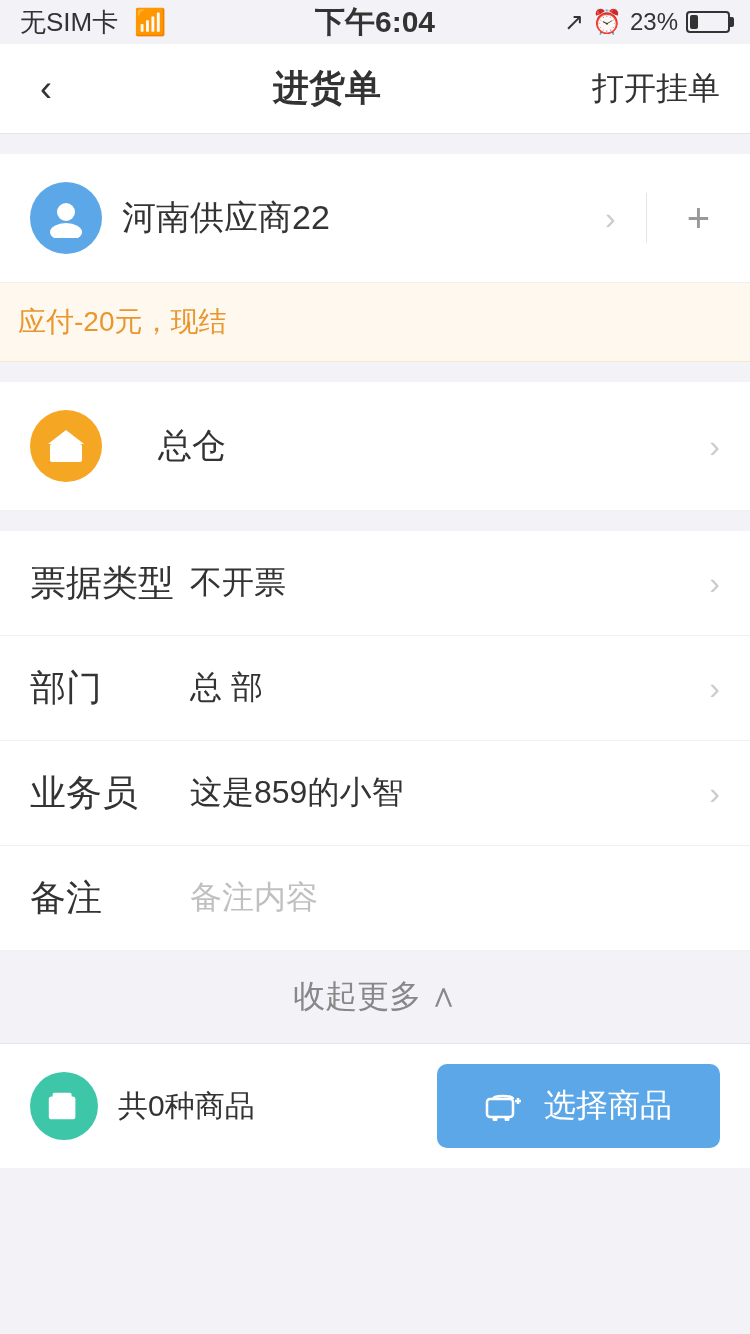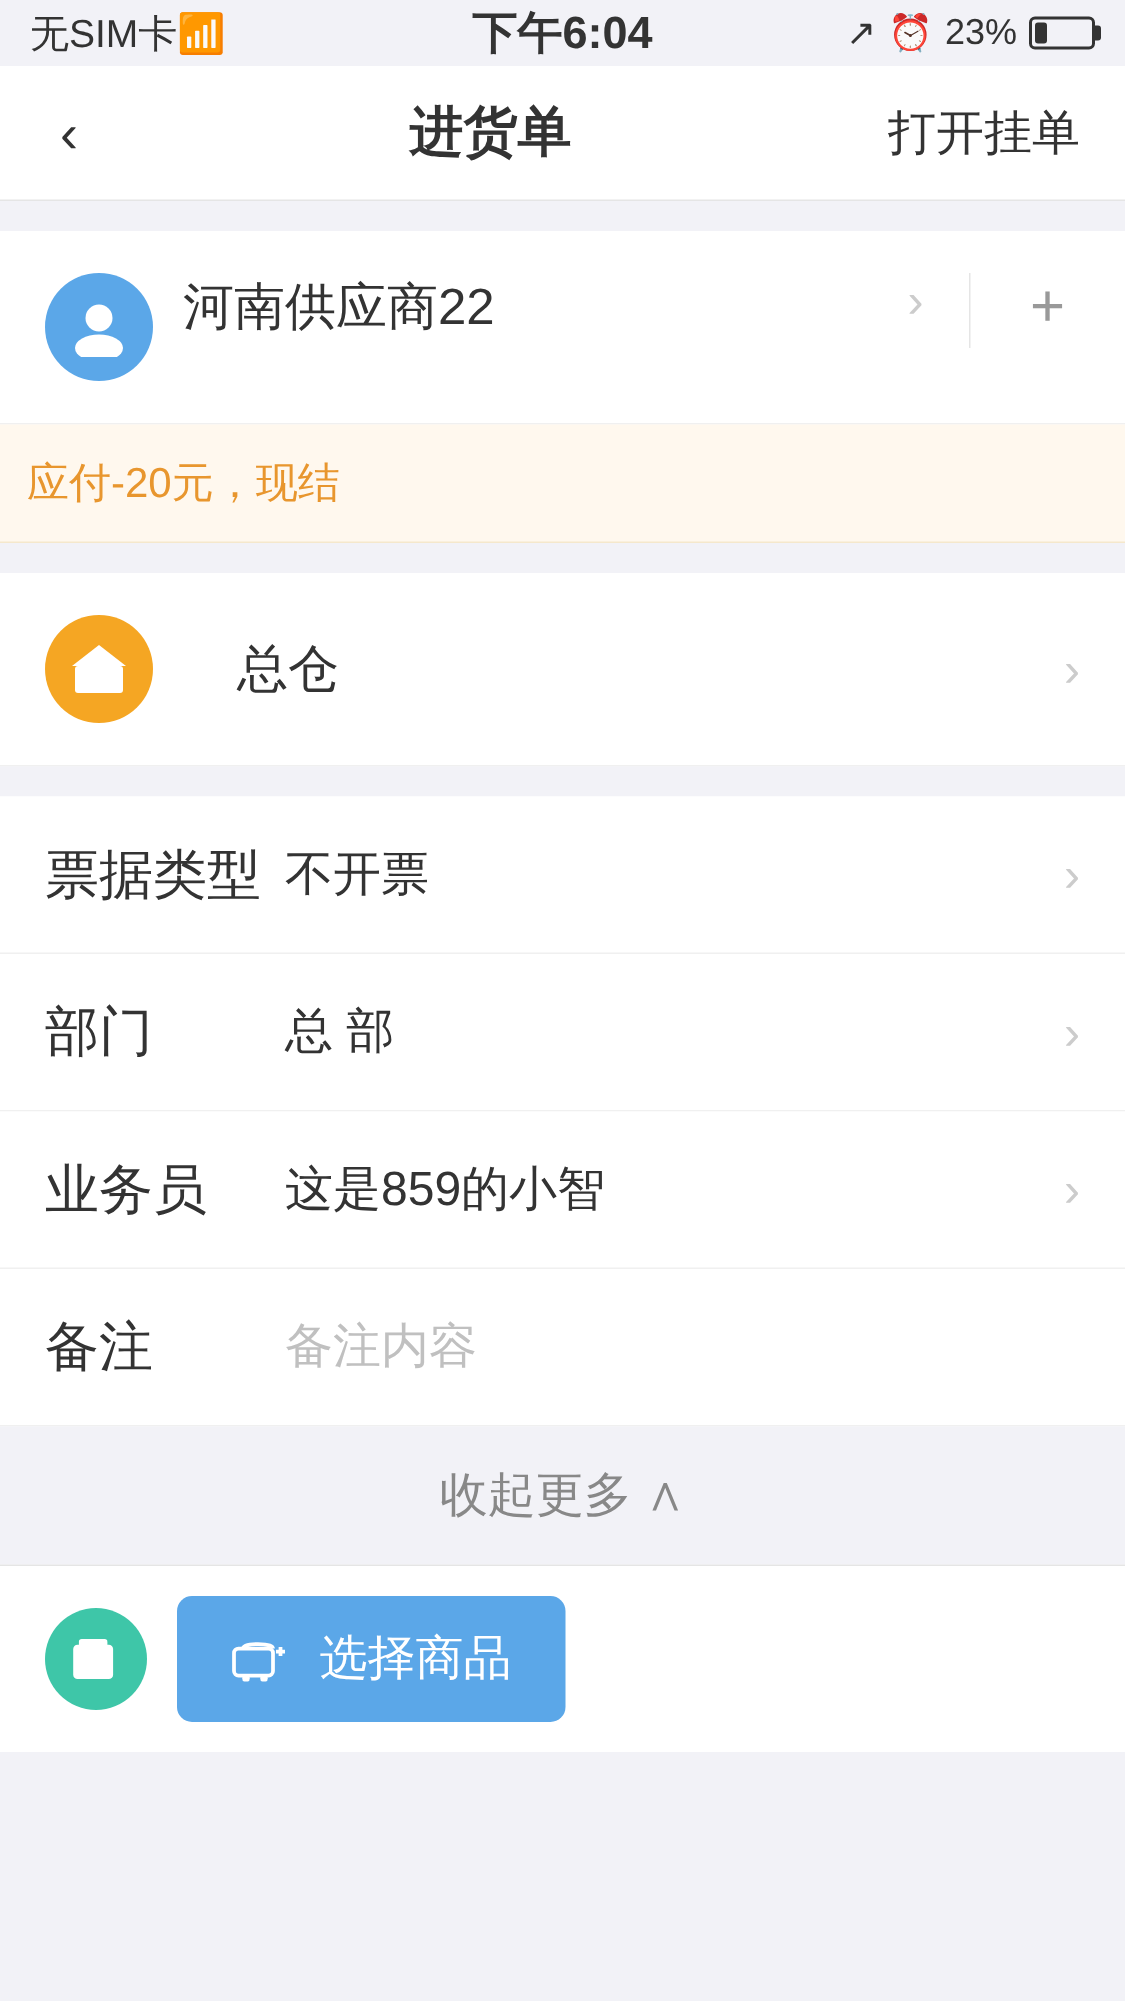--- a/index.html
+++ b/index.html
@@ -21,21 +21,21 @@
       display: flex;
       align-items: center;
       justify-content: space-between;
       padding: 0 20px;
       font-size: 28px;
       font-weight: 500;
     }
     .status-left {
       display: flex;
       align-items: center;
-      gap: 0;
+      gap: 16px;
       font-size: 26px;
     }
     .status-center {
       font-size: 30px;
       font-weight: 600;
       position: absolute;
       left: 50%;
       transform: translateX(-50%);
       text-align: center;
     }
@@ -111,20 +111,21 @@
 
     
     .card-section {
       background: #fff;
       margin-bottom: 0;
     }
 
     
     .supplier-row {
       display: flex;
+      align-items: center;
       padding: 28px 30px;
       background: #fff;
       border-bottom: 1px solid #f0f0f0;
       min-height: 90px;
     }
     .supplier-avatar {
       width: 72px;
       height: 72px;
       border-radius: 50%;
       background: #5ba7e8;
@@ -260,21 +261,21 @@
     .product-count {
       flex: 1;
       font-size: 30px;
       color: #333;
     }
     .select-btn {
       background: #5ba7e8;
       color: #fff;
       border: none;
       border-radius: 10px;
-      padding: 20px 36px;
+      padding: 20px 48px;
       font-size: 32px;
       display: flex;
       align-items: center;
       gap: 23px;
       cursor: pointer;
     }
 
     
     .main-bg {
       background: #f2f2f7;
@@ -376,20 +377,21 @@
 </div>
 
 <div class="bottom-bar">
   <div class="product-icon-wrap">
     <svg width="38" height="38" viewBox="0 0 40 40" fill="white">
       <rect x="4" y="10" width="28" height="24" rx="3"></rect>
       <rect x="8" y="6" width="20" height="6" rx="2"></rect>
       <path d="M14 22 L18 26 L26 18" stroke="white" stroke-width="3" fill="none" stroke-linecap="round"></path>
     </svg>
   </div>
+  <span class="product-count">共0种商品</span>
   <button class="select-btn">
     <svg width="36" height="30" viewBox="0 0 36 30" fill="none">
       <rect x="2" y="8" width="26" height="18" rx="3" stroke="white" stroke-width="2.5"></rect>
       <path d="M8 8 C8 4 28 4 28 8" stroke="white" stroke-width="2.5" fill="none"></path>
       <circle cx="10" cy="28" r="2.5" fill="white"></circle>
       <circle cx="22" cy="28" r="2.5" fill="white"></circle>
       <line x1="30" y1="10" x2="36" y2="10" stroke="white" stroke-width="2.5"></line>
       <line x1="33" y1="7" x2="33" y2="13" stroke="white" stroke-width="2.5"></line>
     </svg>
     <span>选择商品</span>

